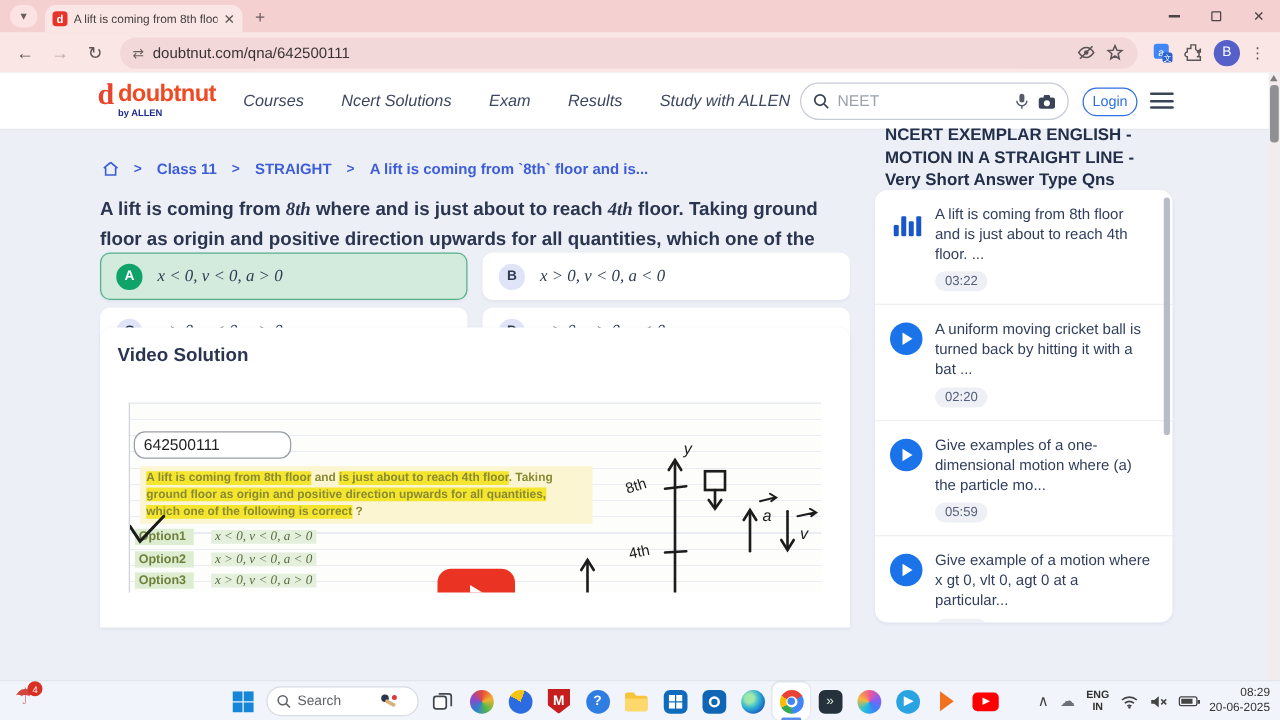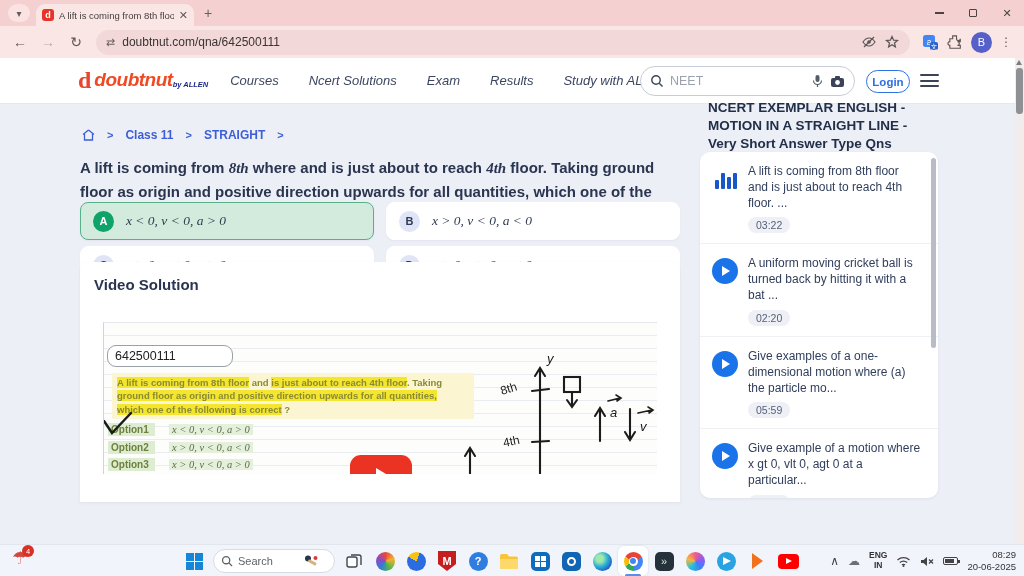--- a/index.html
+++ b/index.html
@@ -32,29 +32,29 @@
 
   
   .page { position:absolute; left:0; top:58px; width:1024px; height:486px; background:#edeff7; overflow:hidden; }
   .pagescroll { position:absolute; right:0; top:0; width:9px; height:486px; background:#f2ecec; z-index:60; }
   .pagescroll .thumb { position:absolute; left:1px; top:10px; width:7px; height:46px; background:#8f9094; border-radius:3px; }
   .pagescroll .up { position:absolute; left:1px; top:2px; width:0; height:0; border-left:3.5px solid transparent; border-right:3.5px solid transparent; border-bottom:5px solid #7d7d80; }
 
   .siteheader { position:absolute; left:0; top:0; width:1024px; height:46px; background:#fff; border-bottom:1px solid #e6e8ef; display:flex; align-items:center; }
   .logo { margin-left:78px; display:flex; align-items:flex-start; gap:3px; }
   .logo-ic { font-family:"Liberation Serif", serif; font-size:24px; font-weight:bold; color:#e8442e; line-height:0.9; }
-  .logo-txtwrap { display:flex; flex-direction:row; align-items:flex-end;font-style:italic; }
+  .logo-txtwrap { display:flex; flex-direction:column; align-items:flex-start; }
   .logo-txt { font-size:19px; font-weight:bold; color:#ef4a23; letter-spacing:-0.5px; line-height:1; }
   .logo-sub { font-size:7.5px; font-weight:bold; color:#1b2a8a; margin-top:1px; }
   .nav { display:flex; gap:30px; margin-left:22px;font-style:italic; }
   .nav-item { font-size:13px; color:#3c4660; }
   .searchpill { position:absolute; left:640px; top:8px; width:215px; height:30px; border:1.5px solid #c7ccd6; border-radius:16px; background:#fff; display:flex; align-items:center; padding:0 9px; gap:6px; }
   .searchpill input { border:0; outline:0; flex:1; font-size:12.5px; color:#333; background:transparent; min-width:0; }
   .searchpill input::placeholder { color:#9aa1ad; }
-  .loginbtn { position:absolute; left:866px; top:12px; width:44px; height:23px; border:1.5px solid #2f6fe4; border-radius:12px; color:#2f6fe4; font-size:11.5px; display:flex; align-items:center; justify-content:center; background:#fff;font-weight:bold; }
+  .loginbtn { position:absolute; left:866px; top:12px; width:44px; height:23px; border:1.5px solid #2f6fe4; border-radius:12px; color:#2f6fe4; font-size:11.5px; display:flex; align-items:center; justify-content:center; background:#fff; }
   .burger { position:absolute; left:920px; top:16px; width:19px; }
   .burger div { height:2px; background:#3a4456; margin-bottom:3.5px; border-radius:1px; }
 
   .crumbs { position:absolute; left:82px; top:70px; display:flex; align-items:center; gap:12px; font-size:12px; font-weight:bold; color:#3d5ed6; }
   .crumb-sep { font-size:11px; }
 
   .question { position:absolute; left:80px; top:98px; width:600px; font-size:15px; font-weight:bold; color:#2a3550; line-height:1.55; }
   .mi { font-family:"Liberation Serif", serif; font-style:italic; }
 
   .opts { position:absolute; left:80px; top:144px; width:600px; display:grid; grid-template-columns:294px 294px; grid-auto-rows:38px; gap:6px 12px; }
@@ -215,20 +215,21 @@
 
     <div class="crumbs">
       <svg width="13" height="12" viewBox="0 0 13 12">
           <path d="M6.5 1 L12 5.5 M6.5 1 L1 5.5 M2.5 5 V11 H10.5 V5" fill="none" stroke="#3d5ed6" stroke-width="1.3"></path>
         </svg>
       <span class="crumb-sep">&gt;</span>
       <span>Class 11</span>
       <span class="crumb-sep">&gt;</span>
       <span>STRAIGHT</span>
       <span class="crumb-sep">&gt;</span>
+      <span>A lift is coming from `8th` floor and is...</span>
     </div>
 
     <div class="question"><span>A lift is coming from </span><span class="mi">8th</span><span> where and is just about to reach </span><span class="mi">4th</span><span> floor. Taking ground floor as origin and positive direction upwards for all quantities, which one of the following is correct ?</span></div>
 
     <div class="opts">
       <div class="opt sel">
         <span class="opt-letter">A</span>
         <span class="opt-math">x &lt; 0, v &lt; 0, a &gt; 0</span>
       </div>
       <div class="opt">

